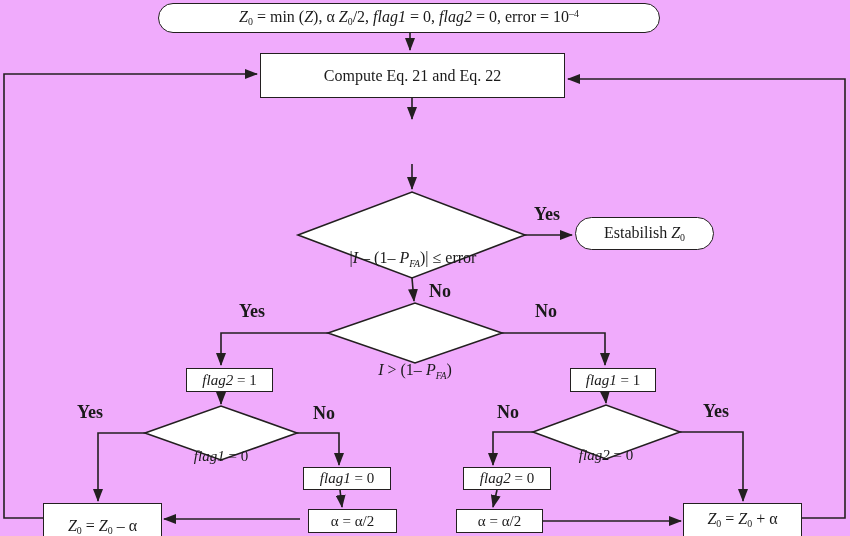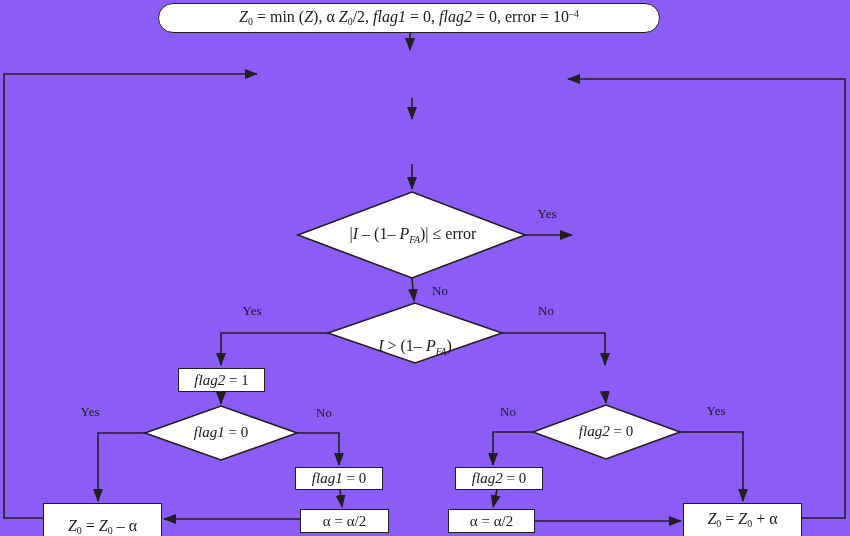--- a/index.html
+++ b/index.html
@@ -1,36 +1,36 @@
 <!DOCTYPE html>
 <html><head>
 <meta charset="utf-8">
 <style>
   html,body{margin:0;padding:0;background:#ffffff;}
   #stage{
-    position:relative;width:850px;height:536px;background:#8b5cf6;
+    position:relative;width:850px;height:536px;background:#f0abfc;
     font-family:"Liberation Serif","DejaVu Serif",serif;color:#1a1a1a;
     overflow:hidden;
   }
   #wires{position:absolute;left:0;top:0;width:850px;height:536px;}
   .node{
     position:absolute;display:flex;align-items:center;justify-content:center;
     background:#ffffff;border:1.6px solid #231f20;box-sizing:border-box;
     font-size:16px;white-space:nowrap;text-align:center;
   }
-  .node.small{font-size:15px;}
+  .node.small{font-size:15px;margin-left:8px;}
   .oval{border-radius:999px;}
   .dtext{
     position:absolute;transform:translate(-50%,-50%);
-    font-size:16px;white-space:nowrap;text-align:center;
+    font-size:16px;white-space:nowrap;text-align:center;margin-top:24px;
   }
   .dtext.small{font-size:15px;}
   .elabel{
     position:absolute;transform:translate(-50%,-50%);
-    font-size:13px;white-space:nowrap;
+    font-size:18px;white-space:nowrap;font-weight:bold;
   }
   .it{font-style:italic;}
   .sub{font-size:0.62em;vertical-align:-0.35em;font-style:normal;}
   .subit{font-size:0.62em;vertical-align:-0.35em;font-style:italic;}
   .sup{font-size:0.62em;vertical-align:0.5em;}
 </style>
 </head>
 <body>
 
 <div id="stage">
@@ -73,38 +73,46 @@
       <polygon fill="#ffffff" points="533,432 606,405 680,432 606,459"></polygon>
     </g>
   </svg>
 
   <div class="node oval" style="left:158px;top:3px;width:502px;height:30px">
     <span>
       <span class="it">Z</span><span class="sub">0</span><span> = min (</span><span class="it">Z</span><span>), α </span><span class="it">Z</span><span class="sub">0</span><span>/2, </span><span class="it">flag1</span><span> = 0, </span><span class="it">flag2</span><span> = 0, error = 10</span><span class="sup">–4</span>
     </span>
   </div>
 
+  <div class="node" style="left:260px;top:53px;width:305px;height:45px">
+    <span>Compute Eq. 21 and Eq. 22</span>
+  </div>
 
 
   <div class="dtext" style="left:413px;top:235px">
     <span>|</span><span class="it">I</span><span> – (1– </span><span class="it">P</span><span class="subit">FA</span><span>)| ≤ error</span>
   </div>
 
   <div class="dtext" style="left:415px;top:347px">
     <span class="it">I</span><span> &gt; (1– </span><span class="it">P</span><span class="subit">FA</span><span>)</span>
   </div>
 
   <div class="dtext small" style="left:221px;top:432px">
     <span class="it">flag1</span><span> = 0</span>
   </div>
 
   <div class="dtext small" style="left:606px;top:431px">
     <span class="it">flag2</span><span> = 0</span>
   </div>
 
+  <div class="node oval" style="left:575px;top:217px;width:139px;height:33px">
+    <span>
+      <span>Estabilish </span><span class="it">Z</span><span class="sub">0</span>
+    </span>
+  </div>
 
   <div class="node small" style="left:178px;top:368px;width:87px;height:24px">
     <span>
       <span class="it">flag2</span><span> = 1</span>
     </span>
   </div>
 
   <div class="node small" style="left:295px;top:467px;width:88px;height:23px">
     <span>
       <span class="it">flag1</span><span> = 0</span>
@@ -114,20 +122,25 @@
   <div class="node small" style="left:300px;top:509px;width:89px;height:24px">
     <span>α = α/2</span>
   </div>
 
   <div class="node" style="left:43px;top:503px;width:119px;height:48px">
     <span>
       <span class="it">Z</span><span class="sub">0</span><span> = </span><span class="it">Z</span><span class="sub">0</span><span> – α</span>
     </span>
   </div>
 
+  <div class="node small" style="left:562px;top:368px;width:86px;height:24px">
+    <span>
+      <span class="it">flag1</span><span> = 1</span>
+    </span>
+  </div>
 
   <div class="node small" style="left:455px;top:467px;width:88px;height:23px">
     <span>
       <span class="it">flag2</span><span> = 0</span>
     </span>
   </div>
 
   <div class="node small" style="left:448px;top:509px;width:87px;height:24px">
     <span>α = α/2</span>
   </div>

